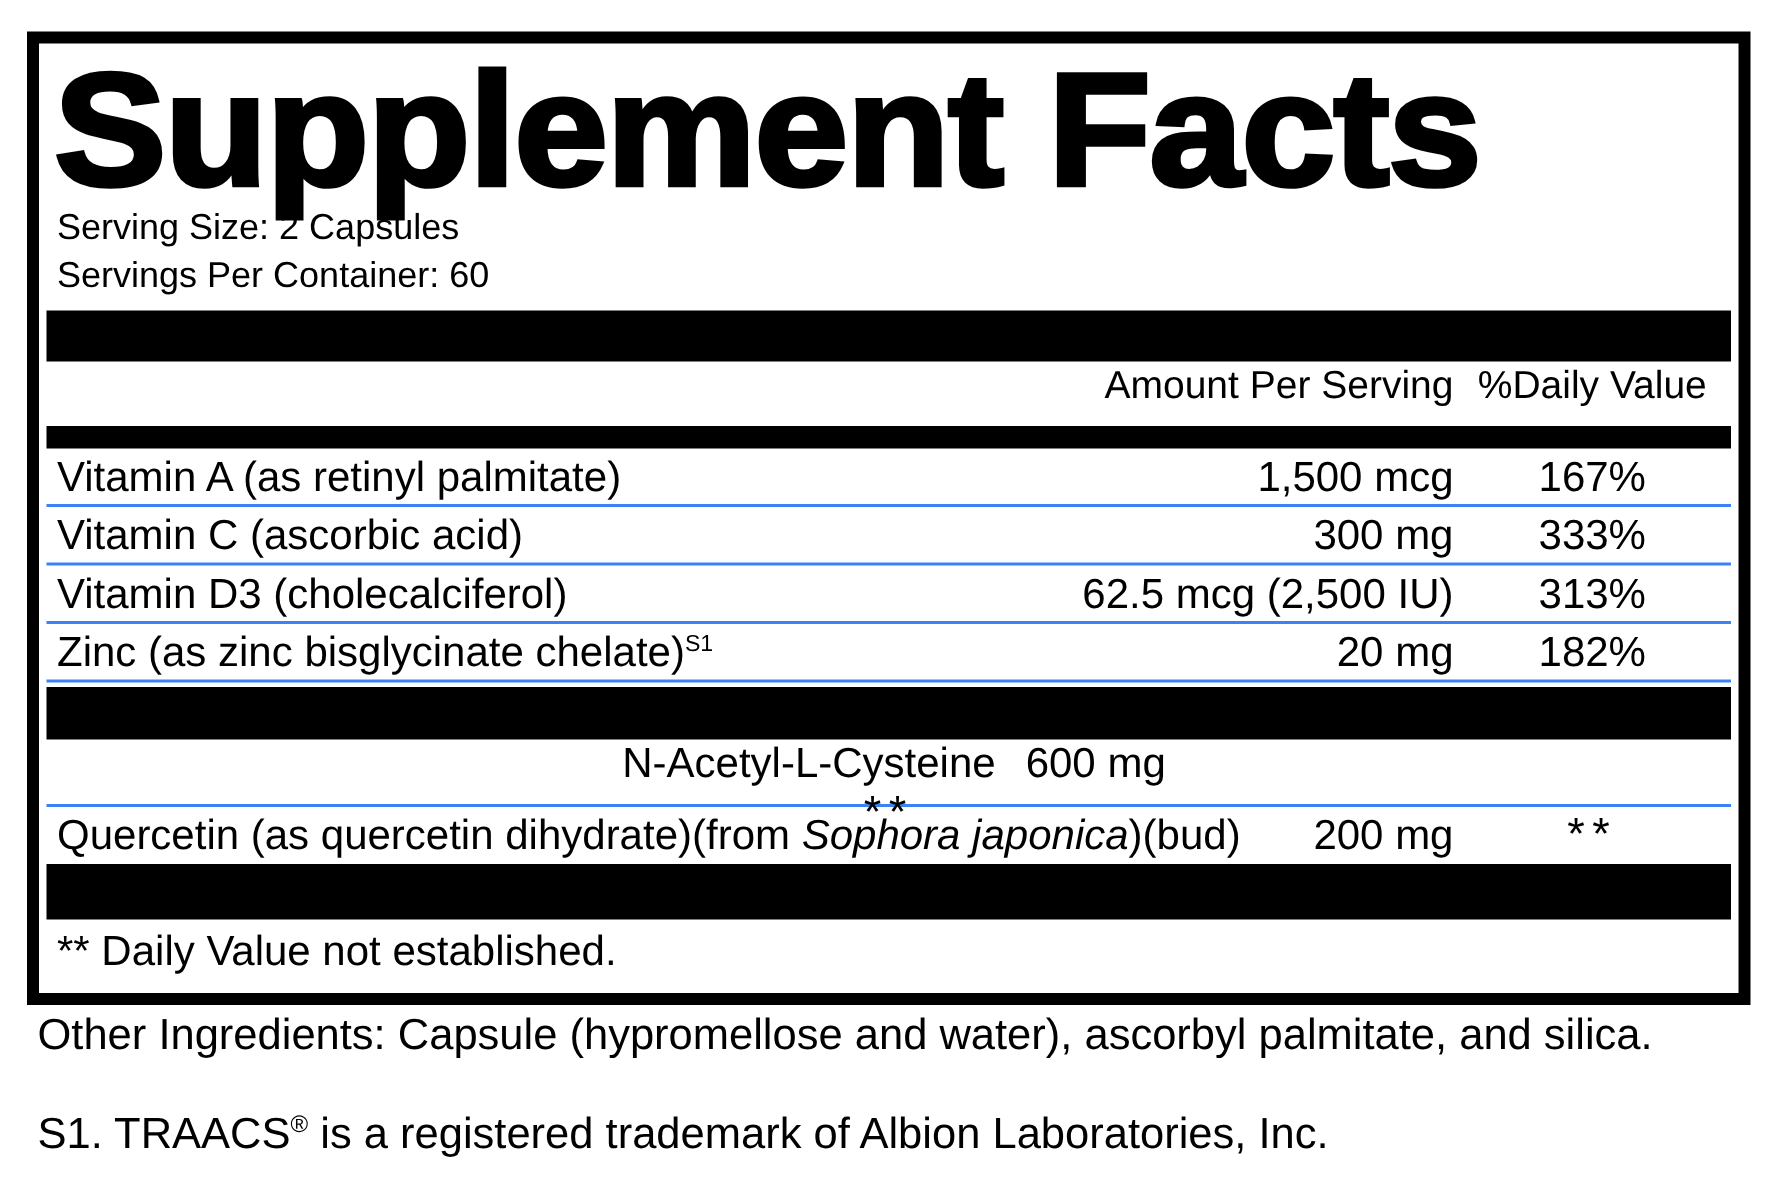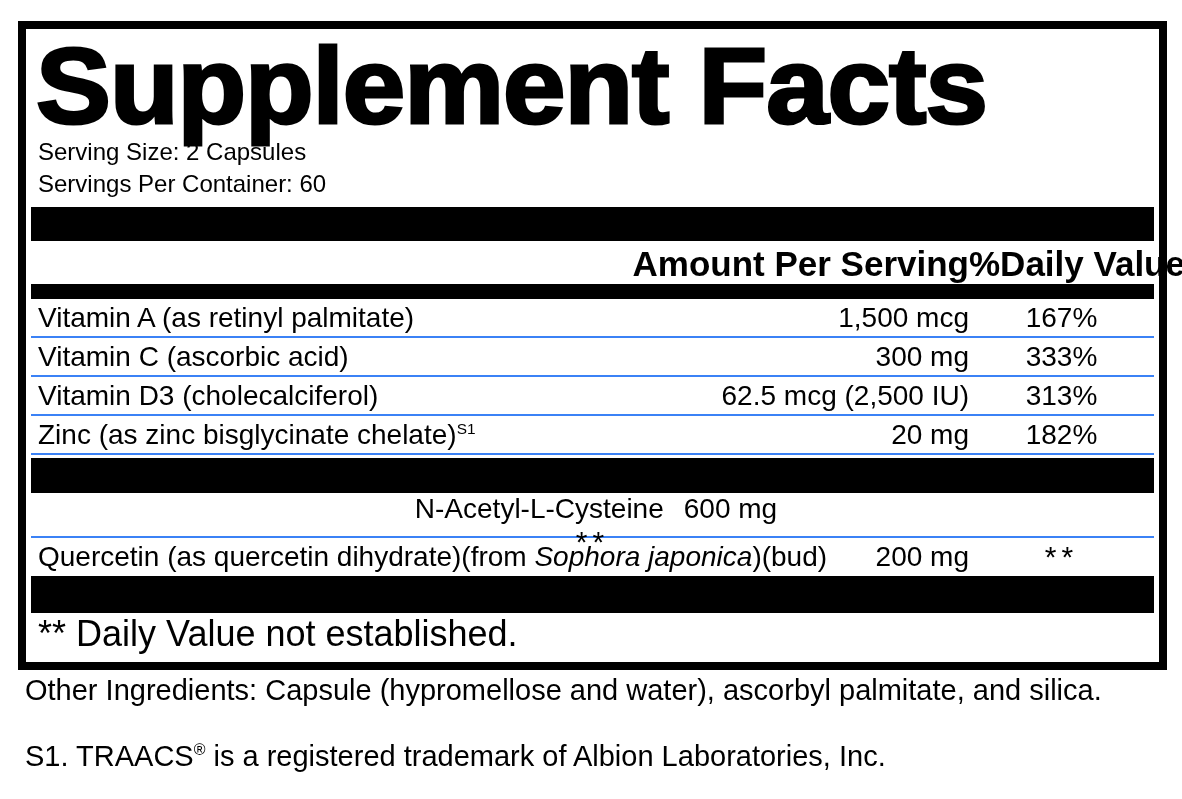--- a/index.html
+++ b/index.html
@@ -47,24 +47,24 @@
   .bar {
     background: #000000;
     width: 100%;
   }
   .bar-1 { height: 34px; margin-top: 7px; }
   .bar-2 { height: 15px; }
   .bar-3 { height: 35px; margin-top: 3px; }
   .bar-4 { height: 37px; }
   .header-row {
     display: flex;
-    align-items: flex-end;
+    align-items: flex-start;
     height: 43px;
-    font-weight: bold;
-    font-size: 35px;
+    font-weight: normal;
+    font-size: 26px;
   }
   .h-amount { flex: 1; text-align: right; white-space: nowrap; }
   .h-dv { width: 185px; text-align: center; white-space: nowrap; }
   .row {
     display: flex;
     align-items: center;
     box-sizing: border-box;
     height: 39px;
     font-size: 28px;
   }
@@ -84,21 +84,21 @@
   .stars { letter-spacing: 5px; font-size: 30px; font-weight: normal; }
   sup.fn {
     font-size: 0.55em;
     vertical-align: super;
     line-height: 0;
   }
   .footnote-row {
     display: flex;
     align-items: center;
     height: 42px;
-    font-size: 36px;
+    font-size: 28px;
     padding-left: 7px;
   }
   .italic { font-style: italic; }
   .below-box {
     position: absolute;
     left: 25px;
     top: 674px;
     font-size: 29px;
     line-height: 32px;
     white-space: nowrap;

